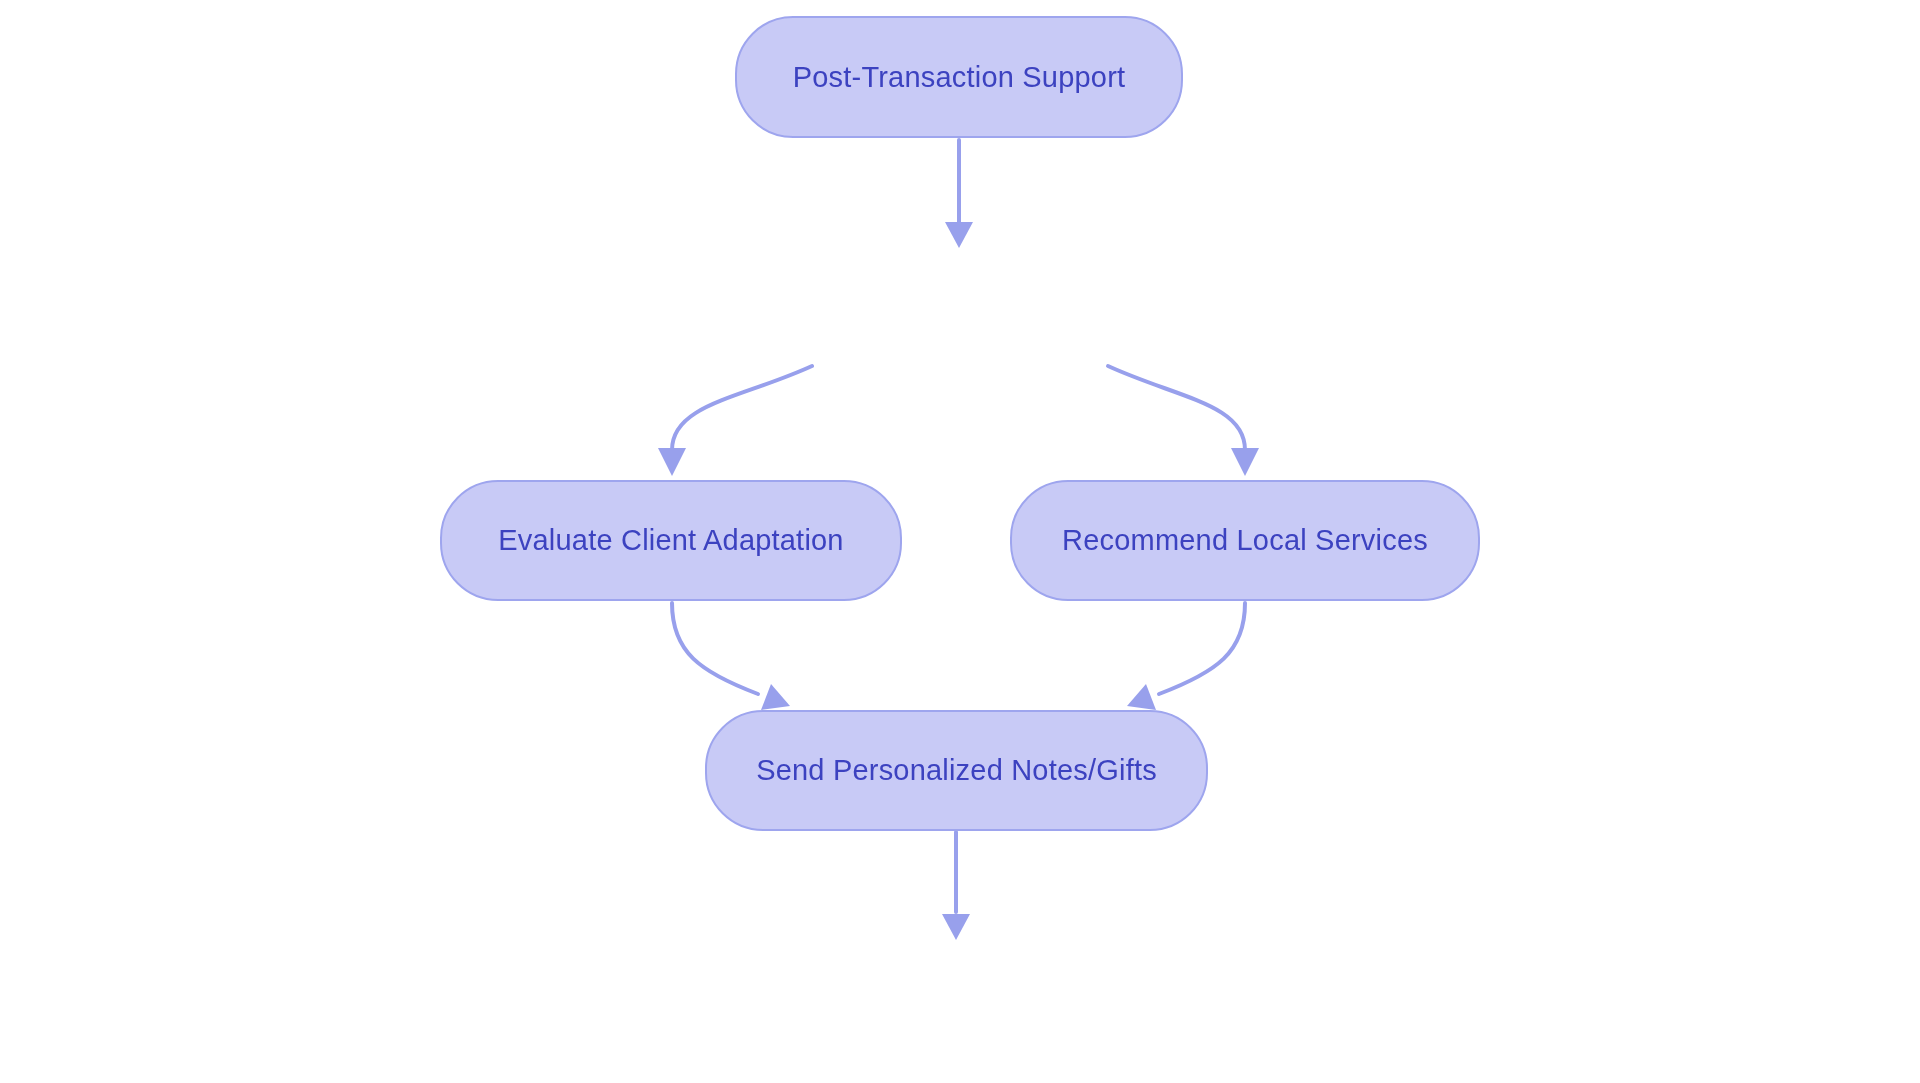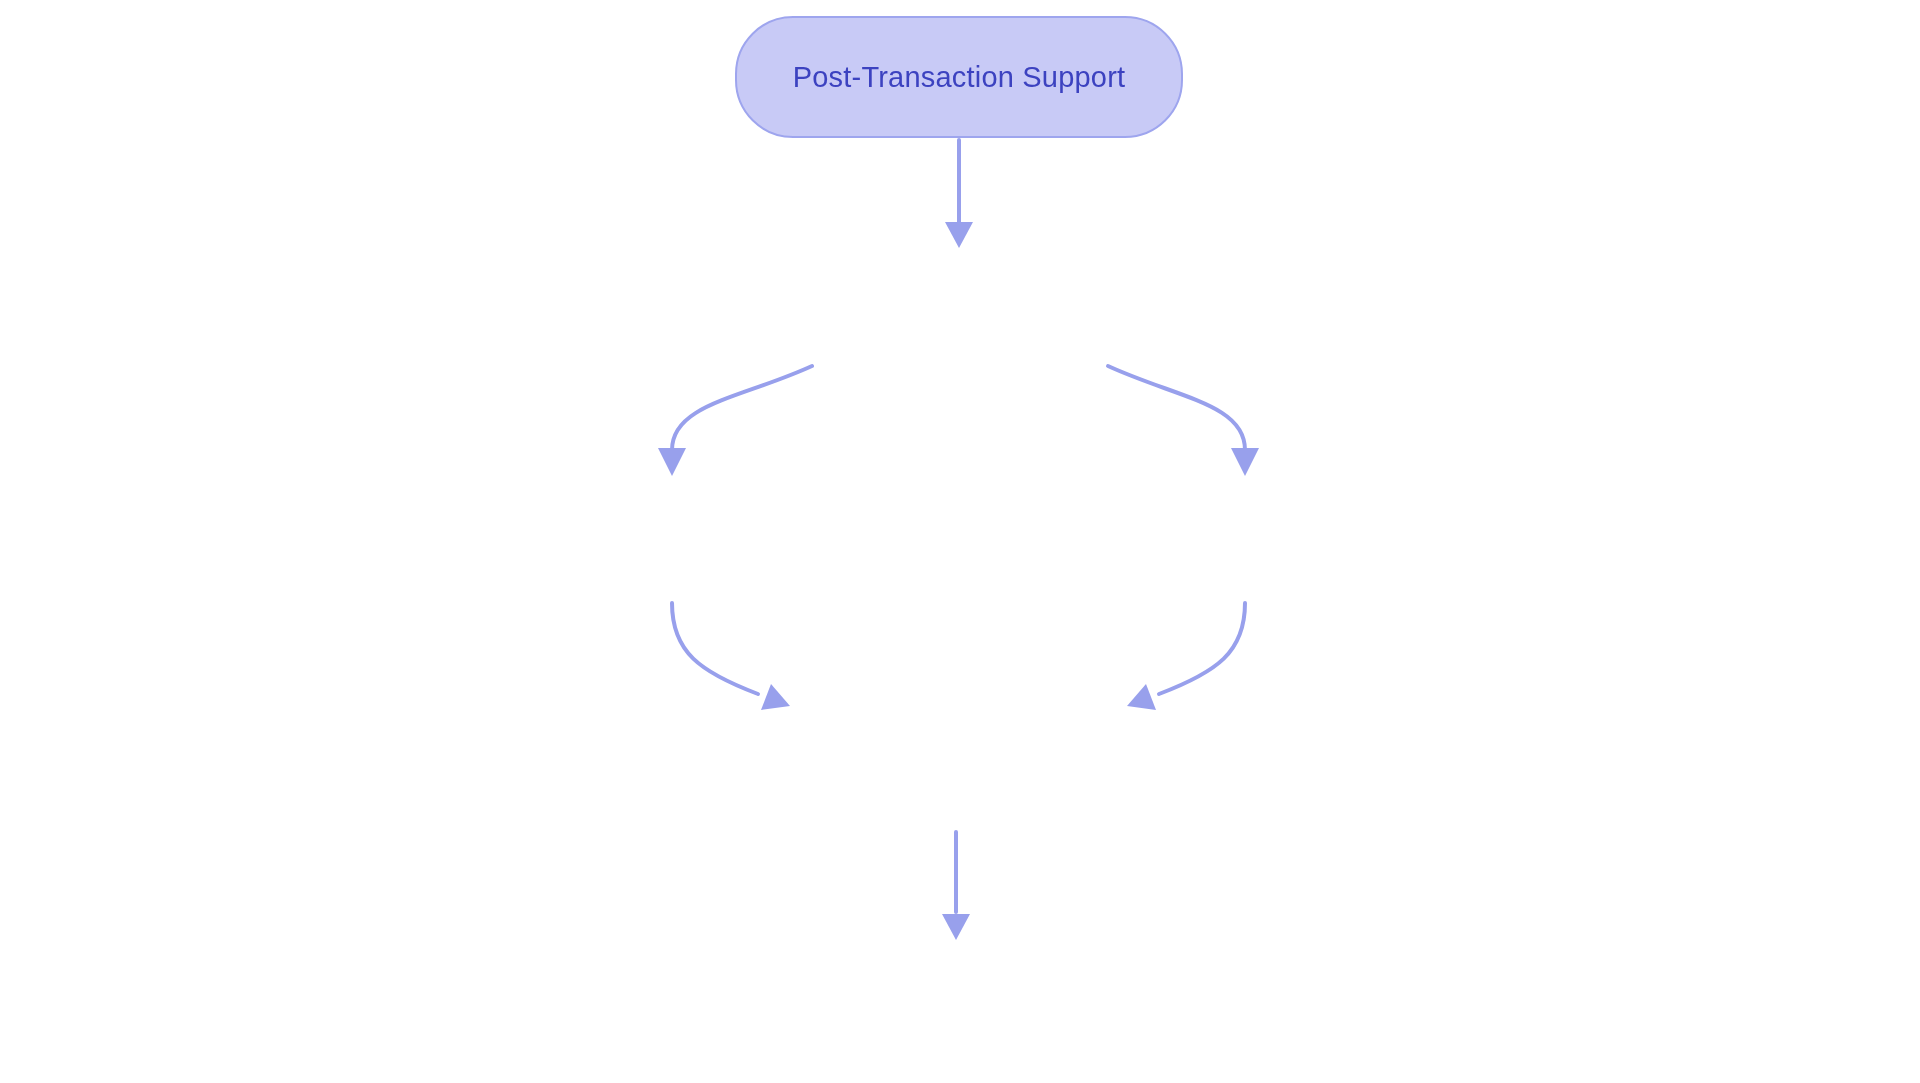--- a/index.html
+++ b/index.html
@@ -84,17 +84,20 @@
 
     <g>
       <path class="edge-line" d="M 956 832 L 956 912"></path>
       <polygon class="edge-head" points="942,914 970,914 956,940"></polygon>
     </g>
   </svg>
 
   <div class="node" style="left:735px; top:16px; width:448px; height:122px;">Post-Transaction Support</div>
 
 
+  <div class="node" style="left:440px; top:480px; width:462px; height:121px;">Evaluate Client Adaptation</div>
 
+  <div class="node" style="left:1010px; top:480px; width:470px; height:121px;">Recommend Local Services</div>
 
+  <div class="node" style="left:705px; top:710px; width:503px; height:121px;">Send Personalized Notes/Gifts</div>
 
 
 </div>
 
 </body></html>

